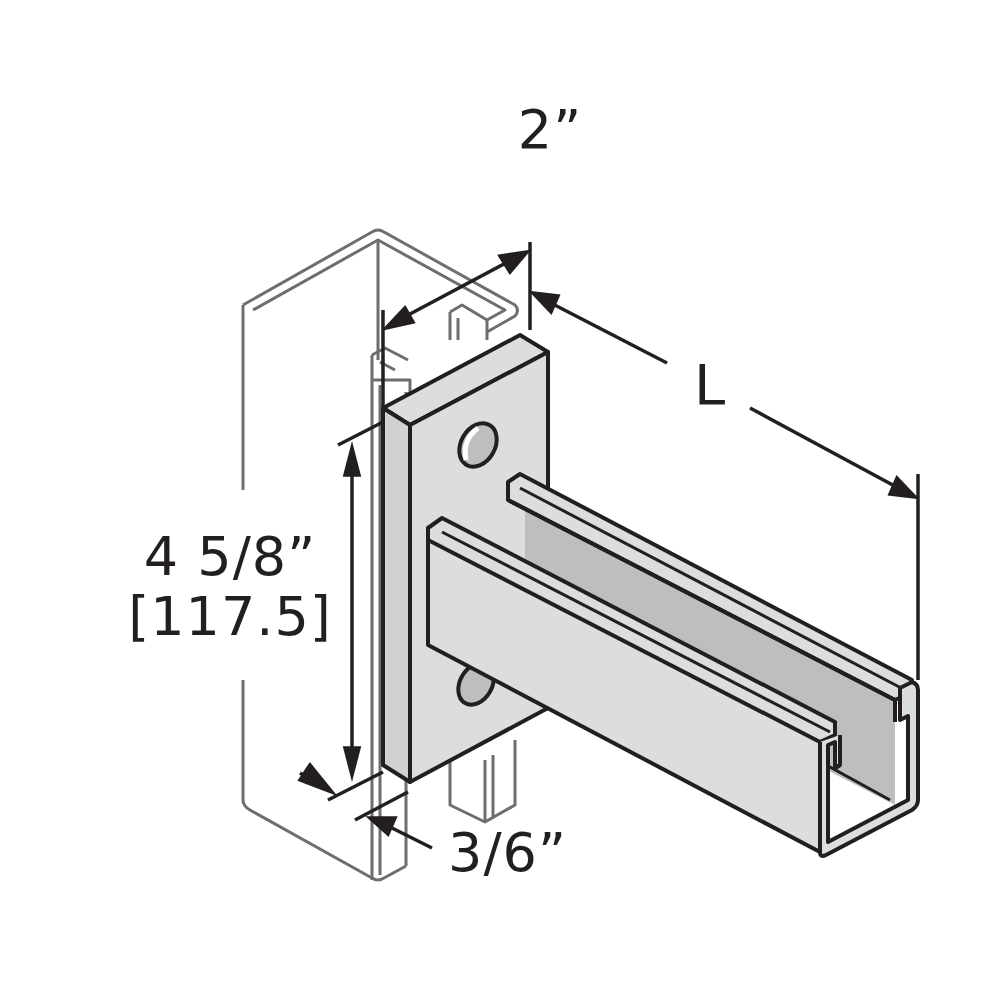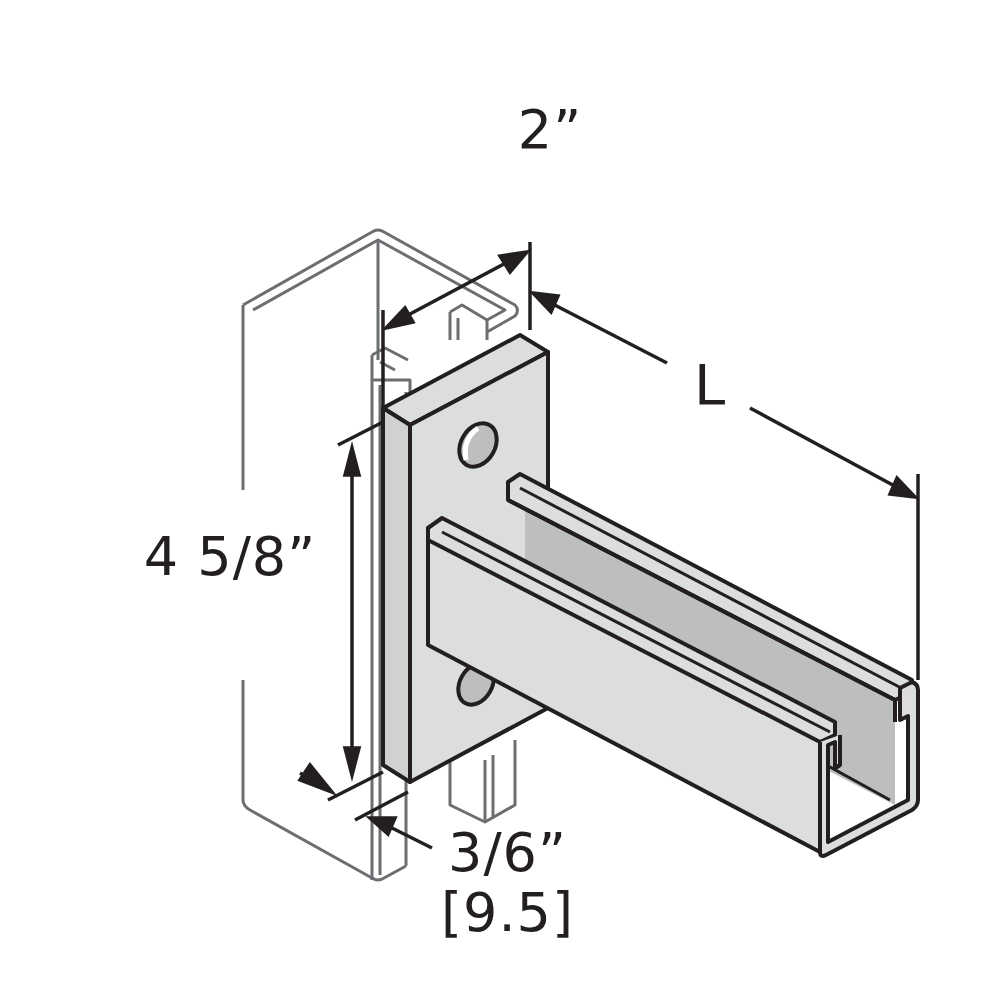--- a/index.html
+++ b/index.html
@@ -105,18 +105,18 @@
 <div class="lbl" style="left:455px; top:100px; width:190px;">
   <span>2”</span>
 </div>
 
 <div class="lbl" style="left:670px; top:355px; width:80px; font-size:56px;">
   <span>L</span>
 </div>
 
 <div class="lbl" style="left:110px; top:527px; width:240px;">
   <span>4 5/8”</span>
+  <span>[117.5]</span>
 </div>
 
 <div class="lbl" style="left:425px; top:823px; width:165px;">
   <span>3/6”</span>
-  <span>[9.5]</span>
 </div>
 
 </body></html>

